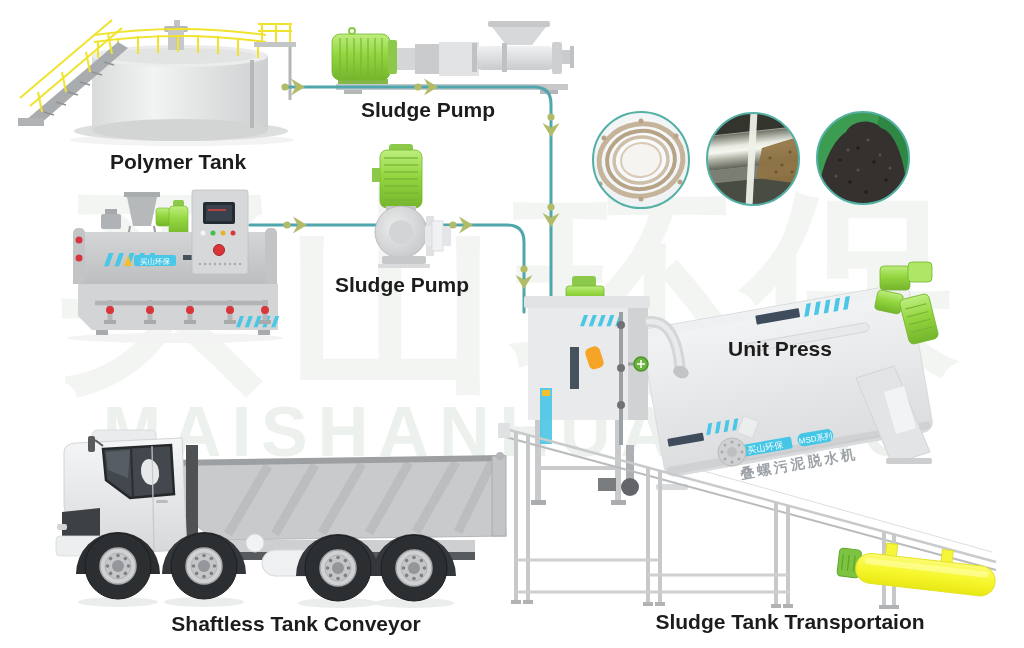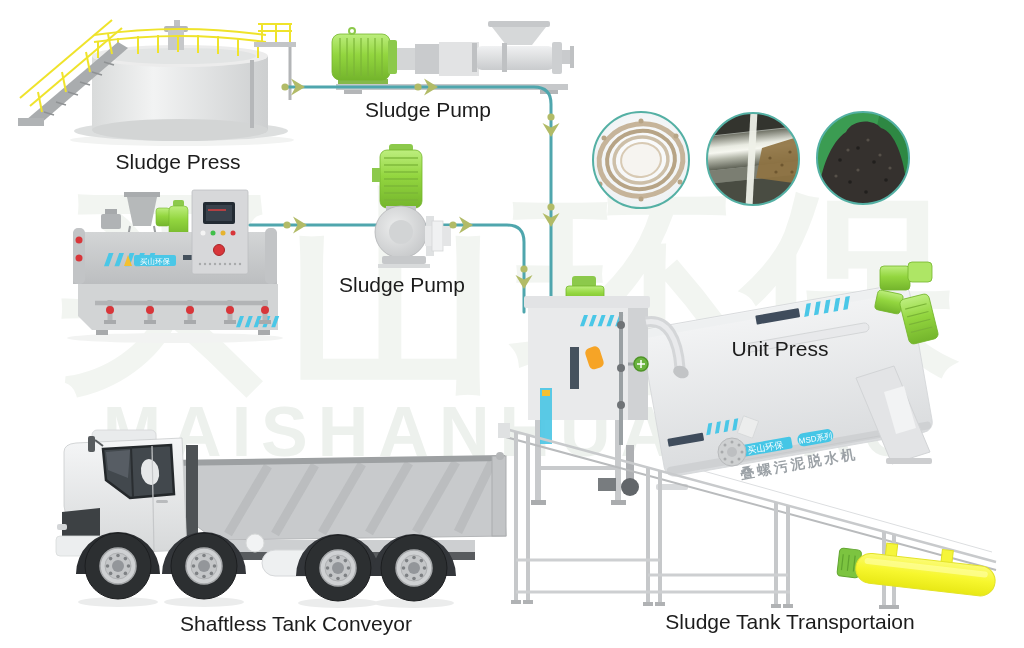--- a/index.html
+++ b/index.html
@@ -4,21 +4,21 @@
 <style>
   html,body{margin:0;padding:0;background:#fff;}
   .scene{position:relative;width:1024px;height:648px;background:#ffffff;overflow:hidden;
          font-family:"Liberation Sans",sans-serif;}
   .watermark{position:absolute;left:0;top:0;width:1024px;height:648px;z-index:0;pointer-events:none;}
   .wm-cjk{position:absolute;left:20px;top:150px;width:990px;text-align:center;
           font-size:215px;font-weight:bold;color:#f2f5f1;letter-spacing:14px;white-space:nowrap;}
   .wm-latin{position:absolute;left:20px;top:392px;width:990px;text-align:center;
           font-size:70px;font-weight:bold;color:#edf1ed;letter-spacing:10px;white-space:nowrap;}
   .art{position:absolute;left:0;top:0;z-index:1;}
-  .label{position:absolute;z-index:2;transform:translateX(-50%);font-size:21px;font-weight:400;
+  .label{position:absolute;z-index:2;transform:translateX(-50%);font-size:21px;font-weight:700;
          color:#1c1c1c;white-space:nowrap;letter-spacing:0px;}
 </style>
 </head>
 <body>
 
 <div class="scene">
 
   <div class="watermark">
     <div class="wm-cjk">买山环保</div>
     <div class="wm-latin">MAISHANHUANBAO</div>
@@ -604,20 +604,20 @@
       <use href="#flowArrow" transform="translate(297,87)"></use>
       <use href="#flowArrow" transform="translate(430,87)"></use>
       <use href="#flowArrow" transform="translate(551,129) rotate(90)"></use>
       <use href="#flowArrow" transform="translate(551,219) rotate(90)"></use>
       <use href="#flowArrow" transform="translate(299,225)"></use>
       <use href="#flowArrow" transform="translate(465,225)"></use>
       <use href="#flowArrow" transform="translate(524,281) rotate(90)"></use>
     </g>
   </svg>
 
-  <div class="label" style="left:178px;top:150px;">Sludge Press</div>
+  <div class="label" style="left:178px;top:150px;">Polymer Tank</div>
   <div class="label" style="left:428px;top:98px;">Sludge Pump</div>
   <div class="label" style="left:402px;top:273px;">Sludge Pump</div>
   <div class="label" style="left:780px;top:337px;">Unit Press</div>
   <div class="label" style="left:296px;top:612px;">Shaftless Tank Conveyor</div>
   <div class="label" style="left:790px;top:610px;">Sludge Tank Transportaion</div>
 
 </div>
 
 </body></html>

